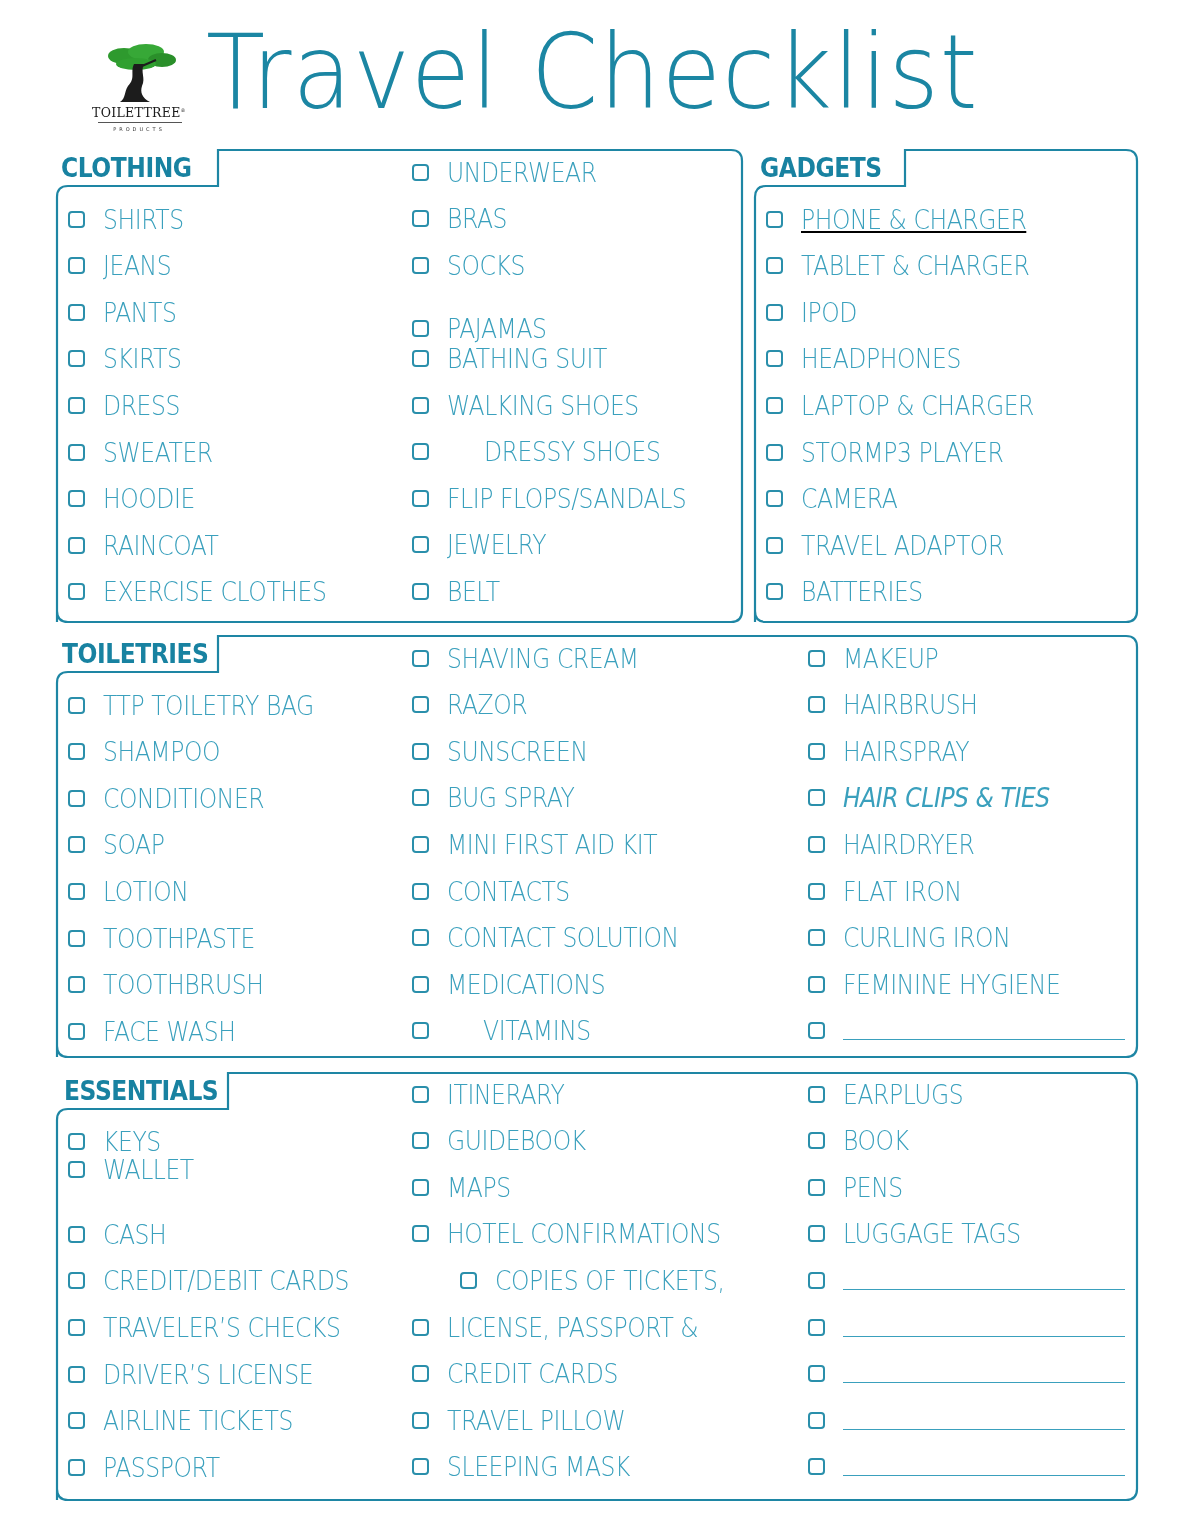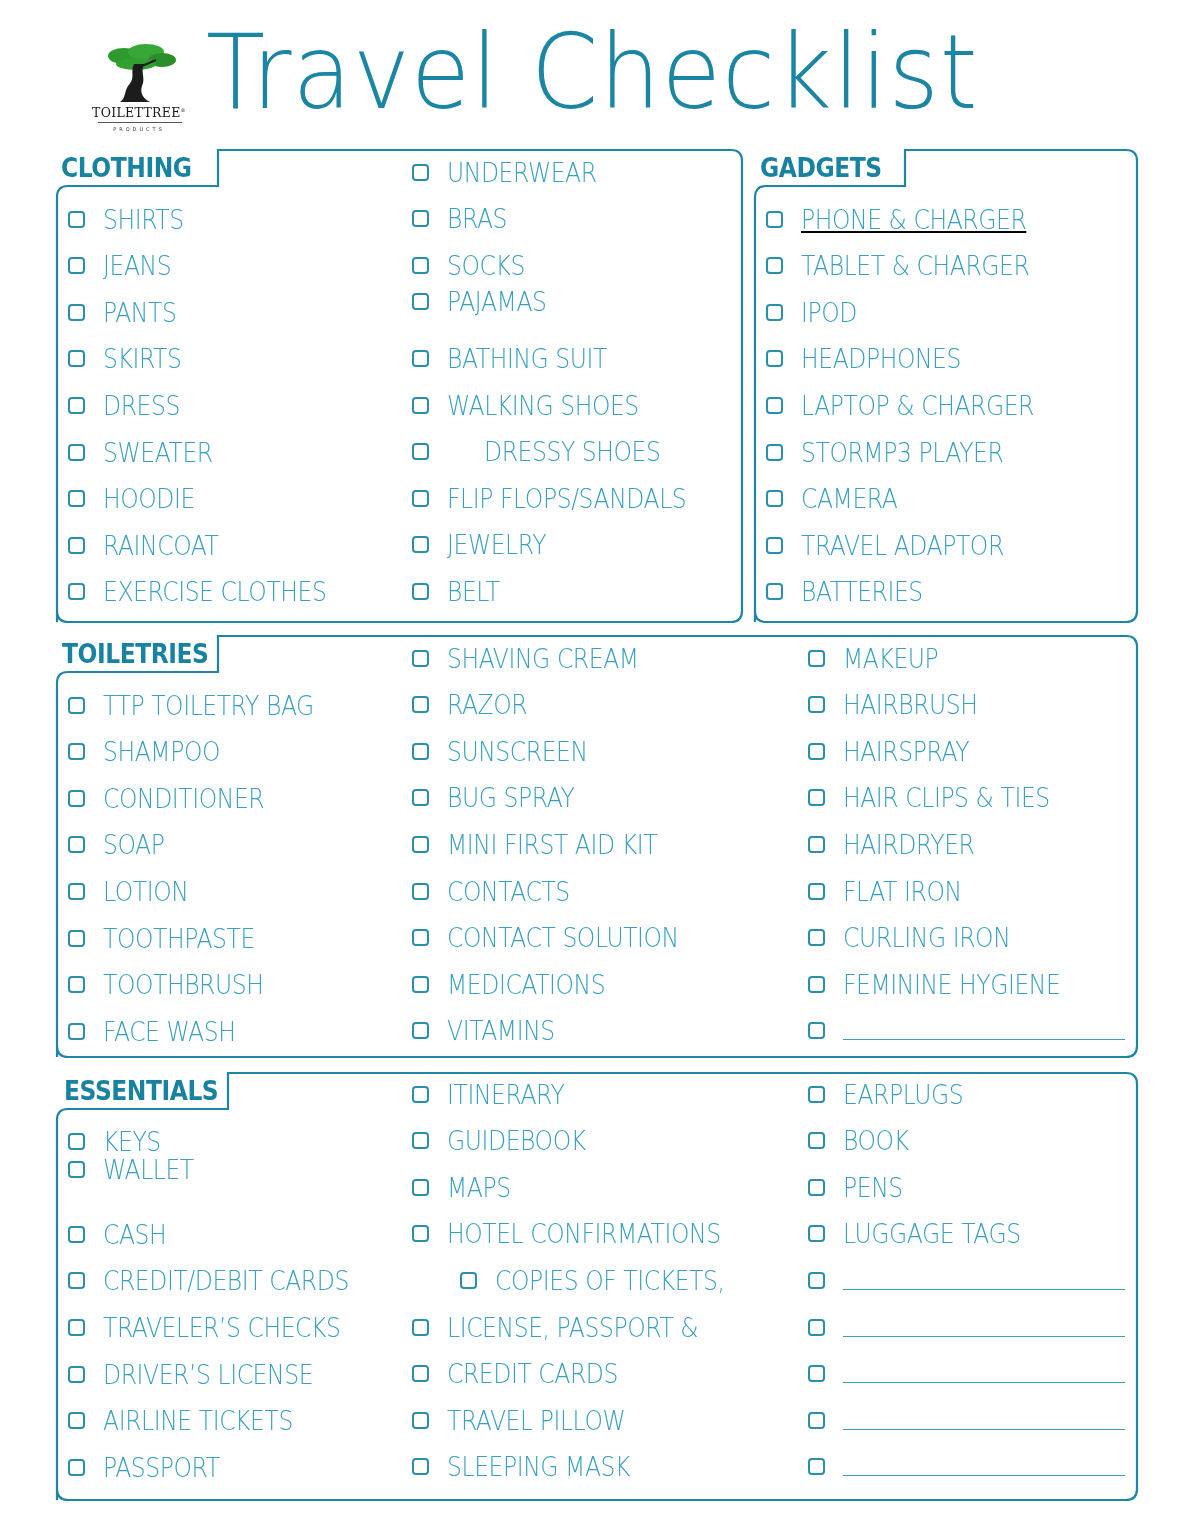--- a/index.html
+++ b/index.html
@@ -95,21 +95,21 @@
       <span class="lbl">UNDERWEAR</span>
     </div>
     <div class="item" style="left: 412px; top: 203.6px;">
       <span class="cb"></span>
       <span class="lbl">BRAS</span>
     </div>
     <div class="item" style="left: 412px; top: 250.2px;">
       <span class="cb"></span>
       <span class="lbl">SOCKS</span>
     </div>
-    <div class="item" style="left: 412px; top: 286px; text-align: right;">
+    <div class="item" style="left: 412px; top: 313px; text-align: right;">
       <span class="cb"></span>
       <span class="lbl">PAJAMAS</span>
     </div>
     <div class="item" style="left: 412px; top: 343.4px;">
       <span class="cb"></span>
       <span class="lbl">BATHING SUIT</span>
     </div>
     <div class="item" style="left: 412px; top: 390px;">
       <span class="cb"></span>
       <span class="lbl">WALKING SHOES</span>
@@ -223,37 +223,37 @@
       <span class="lbl">CONTACTS</span>
     </div>
     <div class="item" style="left: 412px; top: 922.6px;">
       <span class="cb"></span>
       <span class="lbl">CONTACT SOLUTION</span>
     </div>
     <div class="item" style="left: 412px; top: 969.2px;">
       <span class="cb"></span>
       <span class="lbl">MEDICATIONS</span>
     </div>
-    <div class="item" style="left: 412px; top: 1015.8px;">
+    <div class="item" style="left: 412px; top: 1015.8px; gap: 36px;">
       <span class="cb"></span>
       <span class="lbl">VITAMINS</span>
     </div>
     <div class="item" style="left: 808px; top: 643px;">
       <span class="cb"></span>
       <span class="lbl">MAKEUP</span>
     </div>
     <div class="item" style="left: 808px; top: 689.6px;">
       <span class="cb"></span>
       <span class="lbl">HAIRBRUSH</span>
     </div>
     <div class="item" style="left: 808px; top: 736.2px;">
       <span class="cb"></span>
       <span class="lbl">HAIRSPRAY</span>
     </div>
-    <div class="item" style="left: 808px; top: 782.8px;">
+    <div class="item" style="left: 808px; top: 782.8px; font-style: italic;">
       <span class="cb"></span>
       <span class="lbl">HAIR CLIPS &amp; TIES</span>
     </div>
     <div class="item" style="left: 808px; top: 829.4px;">
       <span class="cb"></span>
       <span class="lbl">HAIRDRYER</span>
     </div>
     <div class="item" style="left: 808px; top: 876px;">
       <span class="cb"></span>
       <span class="lbl">FLAT IRON</span>

